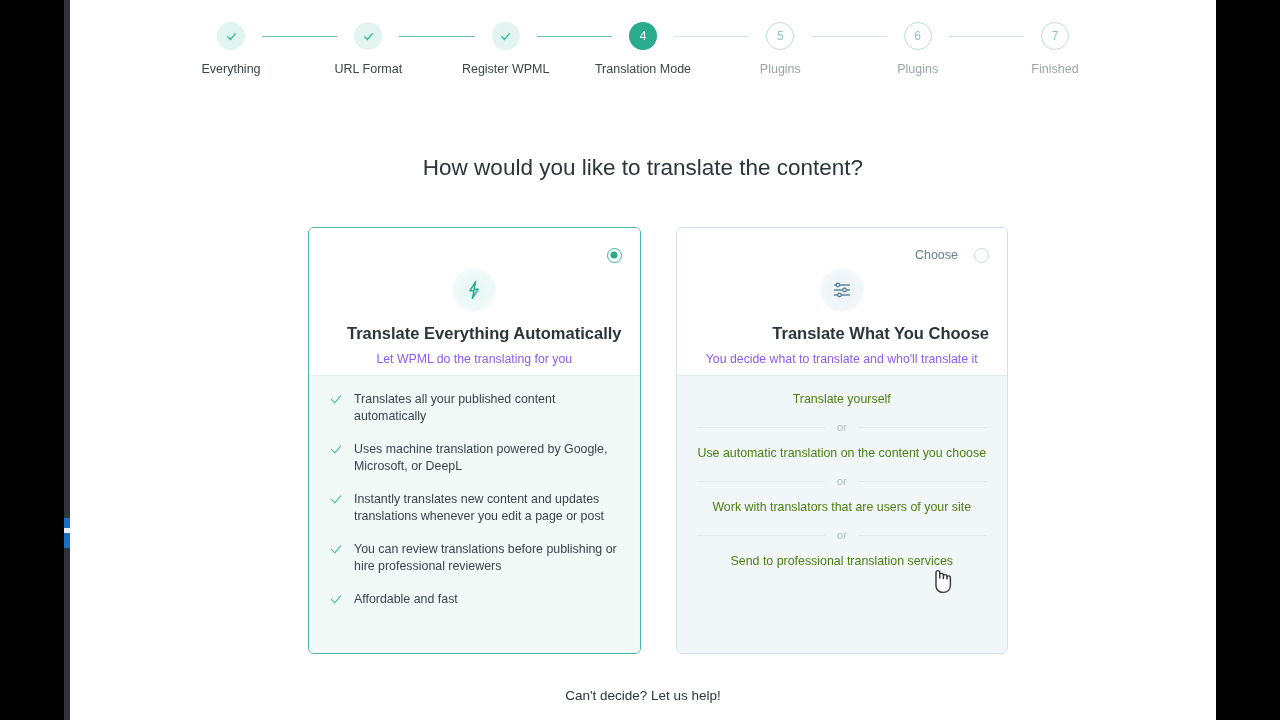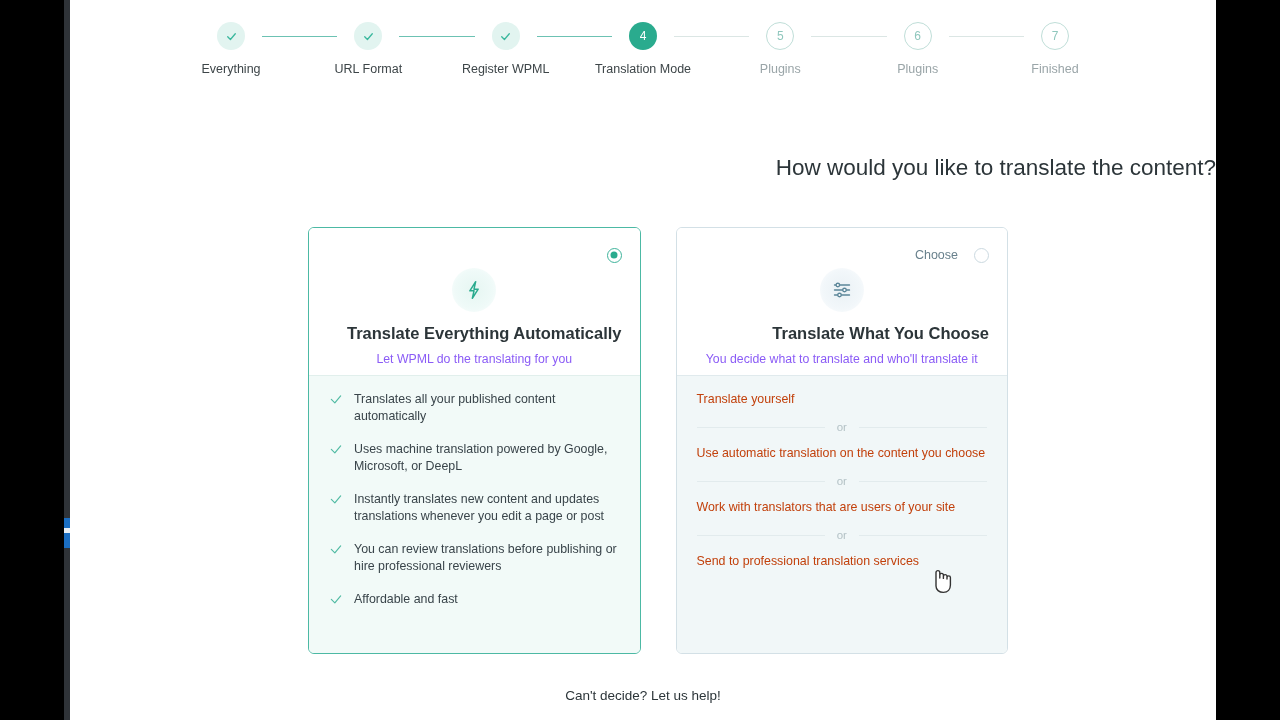--- a/index.html
+++ b/index.html
@@ -112,21 +112,21 @@
     min-width: 30px;
   }
   .connector.done { background: #6cc2b3; }
   .connector.todo { background: #dbe6e4; }
 
   
   .headline {
     position: absolute;
     left: 0; top: 155px;
     width: 1146px;
-    text-align: right;
+    text-align: center;
     font-size: 22.5px;
     color: #2c3539;
     font-weight: 400;
   }
 
   
   .cards {
     position: absolute;
     left: 238px; top: 227px;
     width: 700px;
@@ -227,23 +227,23 @@
     line-height: 0;
   }
   .feature-text {
     font-size: 12.4px;
     line-height: 17px;
     color: #39444a;
   }
 
   
   .option {
-    text-align: left;
+    text-align: center;
     font-size: 12.4px;
-    color: #c2410c;
+    color: #4d7c0f;
     line-height: 17px;
   }
   .or-sep {
     display: flex;
     align-items: center;
     gap: 12px;
     margin: 13px 0 12px;
     color: #b4c2c6;
     font-size: 11.5px;
   }

